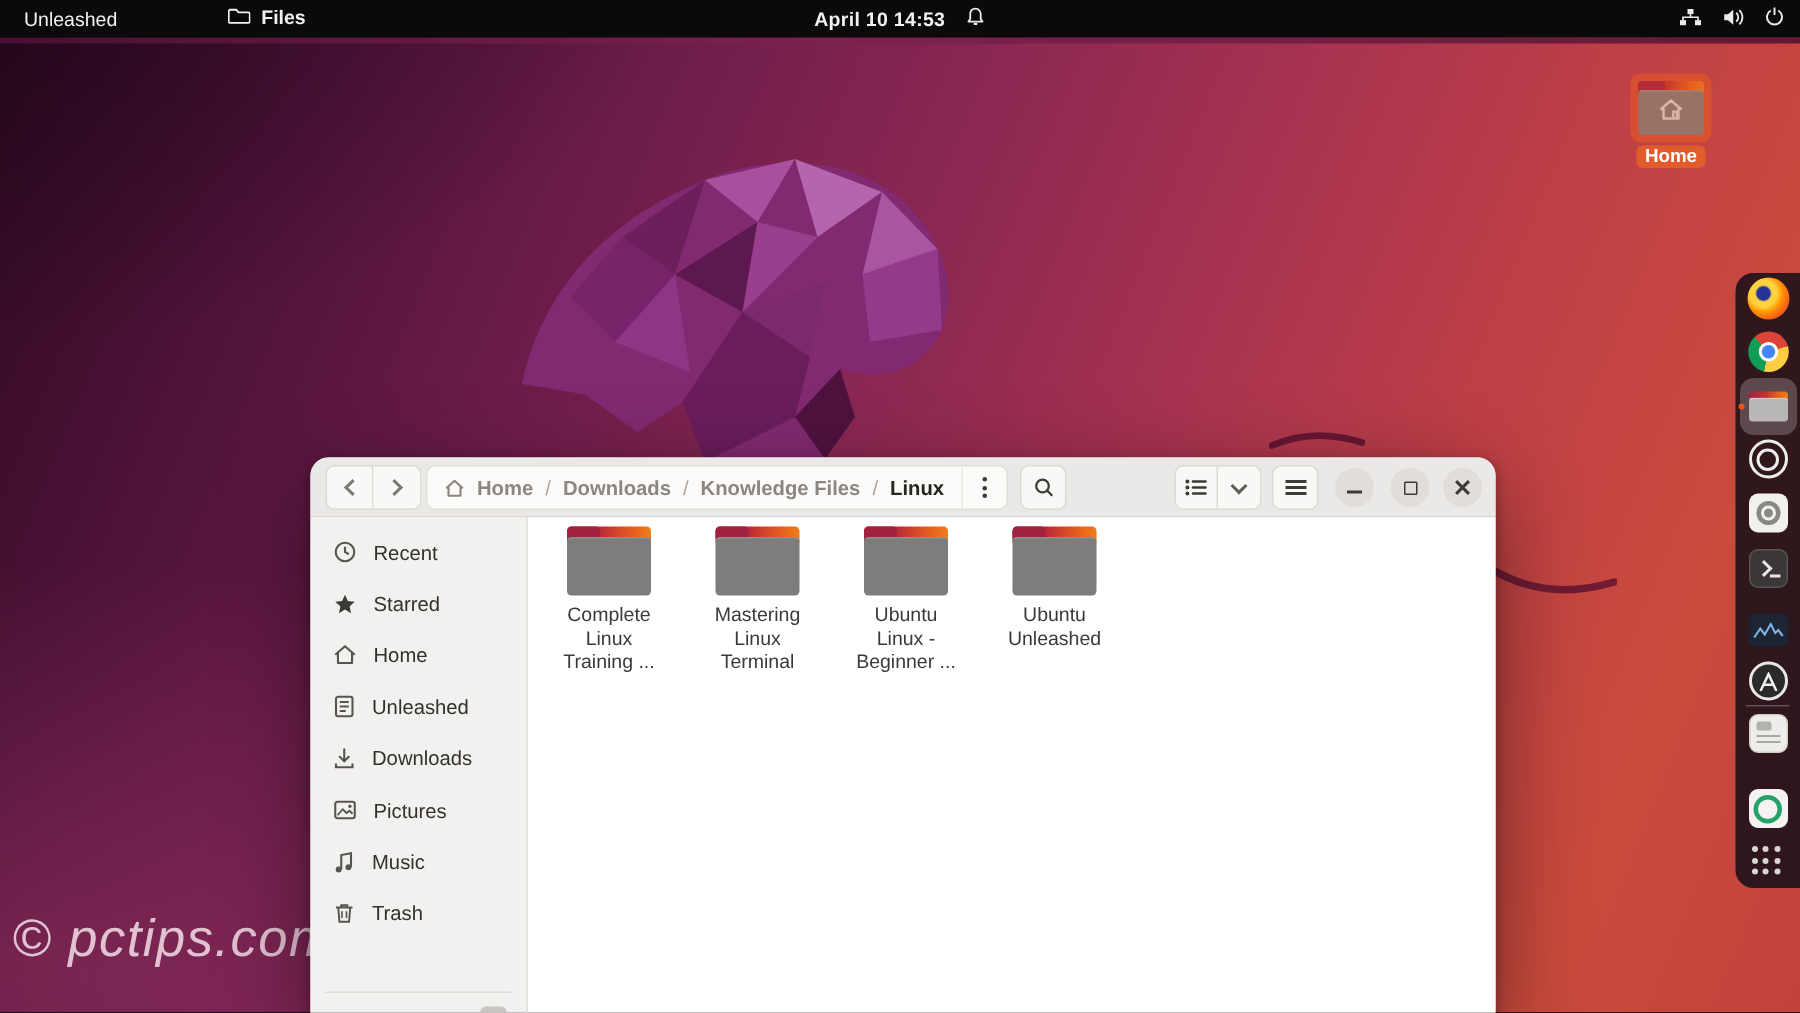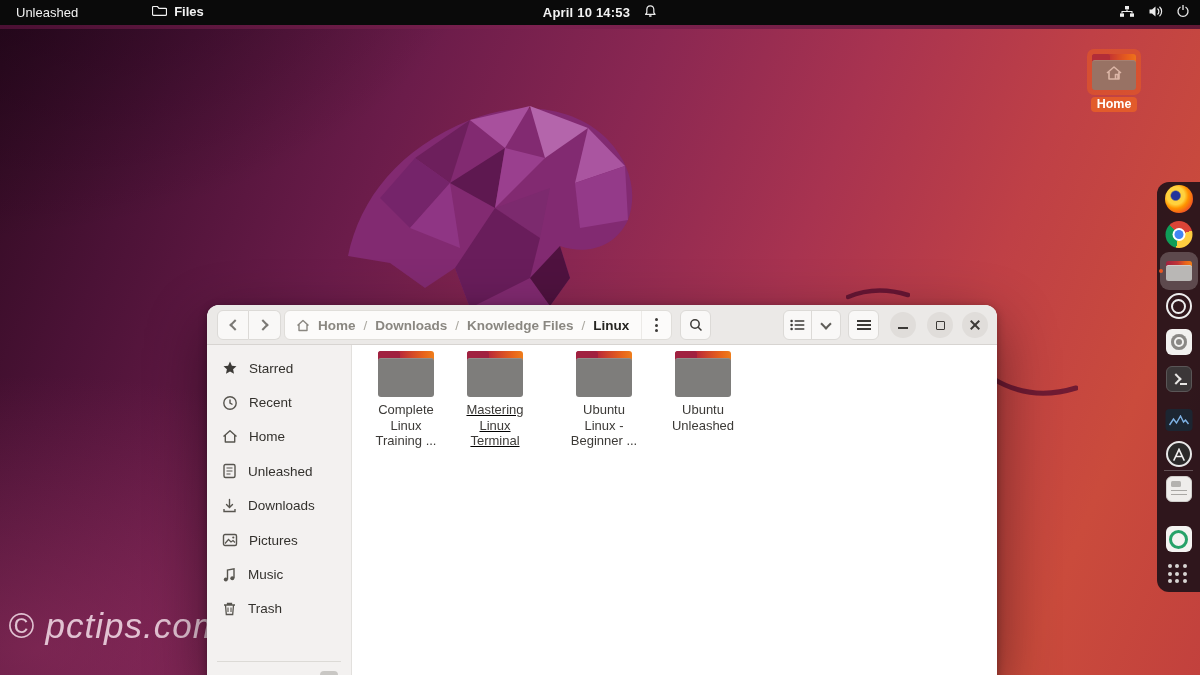--- a/index.html
+++ b/index.html
@@ -353,30 +353,30 @@
       </div>
     <div class="win-ctl wc-close">
         <div class="g-close"></div>
       </div>
   </div>
 
   <div class="win-body">
     <div class="sidebar">
       <div class="side-item">
         <svg width="16" height="16" viewBox="0 0 16 16">
-            <path d="M8,1.5 L9.9,5.7 14.5,6.2 11.1,9.2 12,13.8 8,11.4 4,13.8 4.9,9.2 1.5,6.2 6.1,5.7 Z" fill="#3c3a37"></path>
-          </svg>
-        <span>Starred</span>
-      </div>
-      <div class="side-item">
-        <svg width="16" height="16" viewBox="0 0 16 16">
             <circle cx="8" cy="8" r="6.2" fill="none" stroke="#57554f" stroke-width="1.4"></circle>
             <path d="M8,4.5 V8 L10.5,9.5" stroke="#57554f" stroke-width="1.4" fill="none"></path>
           </svg>
         <span>Recent</span>
+      </div>
+      <div class="side-item">
+        <svg width="16" height="16" viewBox="0 0 16 16">
+            <path d="M8,1.5 L9.9,5.7 14.5,6.2 11.1,9.2 12,13.8 8,11.4 4,13.8 4.9,9.2 1.5,6.2 6.1,5.7 Z" fill="#3c3a37"></path>
+          </svg>
+        <span>Starred</span>
       </div>
       <div class="side-item">
         <svg width="16" height="15" viewBox="0 0 16 15">
             <path d="M1.5,7.5 L8,1.8 L14.5,7.5 M3.3,6.3 V13 H12.7 V6.3" fill="none" stroke="#57554f" stroke-width="1.4" stroke-linejoin="round"></path>
           </svg>
         <span>Home</span>
       </div>
       <div class="side-item">
         <svg width="15" height="16" viewBox="0 0 15 16">
             <rect x="2" y="1.5" width="11" height="13" rx="1.5" fill="none" stroke="#57554f" stroke-width="1.4"></rect>
@@ -422,21 +422,21 @@
       <div class="file-cell" style="left:8px;">
         <div class="big-folder">
             <div class="flap"></div>
             <div class="tab"></div>
             <div class="bodyp"></div>
           </div>
         <div class="file-label">Complete
 Linux
 Training ...</div>
       </div>
-      <div class="file-cell" style="left:97px;text-decoration:underline;">
+      <div class="file-cell" style="left:107px;">
         <div class="big-folder">
             <div class="flap"></div>
             <div class="tab"></div>
             <div class="bodyp"></div>
           </div>
         <div class="file-label">Mastering
 Linux
 Terminal</div>
       </div>
       <div class="file-cell" style="left:206px;">

